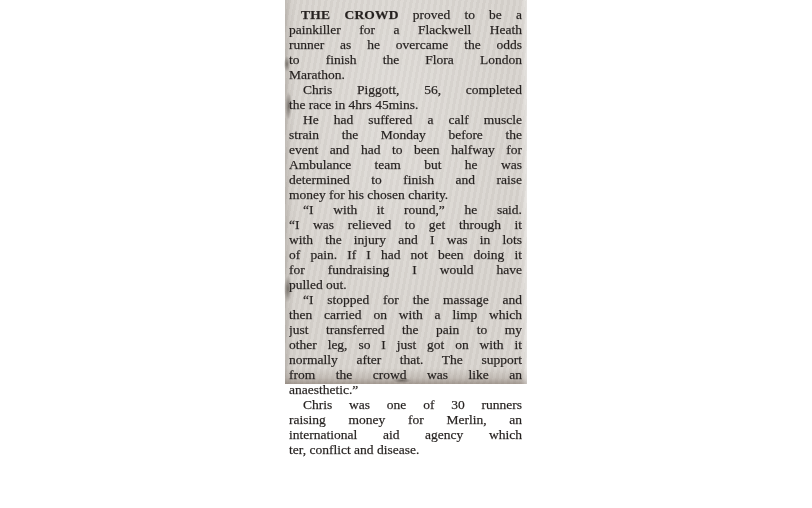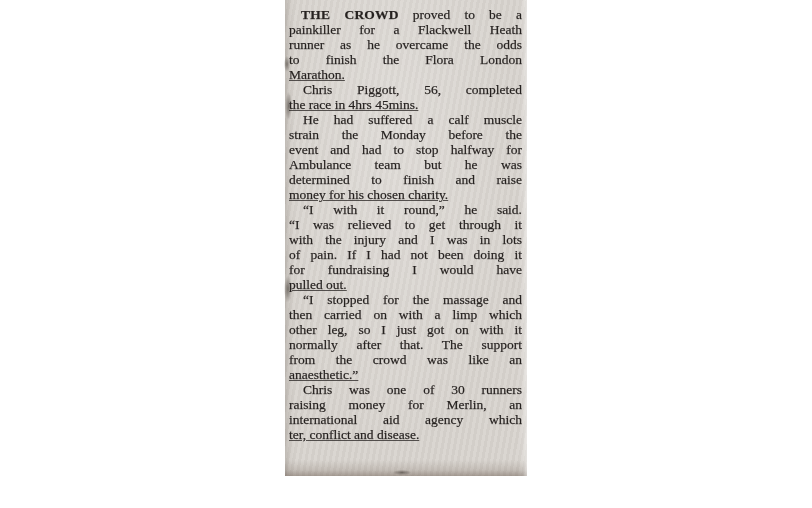--- a/index.html
+++ b/index.html
@@ -12,21 +12,21 @@
     background: #ffffff;
     overflow: hidden;
     position: relative;
     font-family: "Liberation Serif", "DejaVu Serif", serif;
   }
   .clipping {
     position: absolute;
     left: 285px;
     top: 0;
     width: 242px;
-    height: 476px;
+    height: 384px;
     background-color: #d8d4cf;
     background-image:
       linear-gradient(90deg, rgba(95,85,76,0.22), rgba(95,85,76,0.06) 5px, rgba(95,85,76,0) 10px),
       linear-gradient(270deg, rgba(255,255,255,0.45), rgba(255,255,255,0.12) 4px, rgba(255,255,255,0) 9px),
       linear-gradient(0deg, rgba(110,95,84,0.50), rgba(120,105,93,0.22) 6px, rgba(120,105,93,0) 16px),
       radial-gradient(ellipse at 45% 30%, rgba(255,255,255,0.18), rgba(255,255,255,0) 65%),
       repeating-linear-gradient(100deg, rgba(255,255,255,0.05) 0 3px, rgba(105,95,85,0.05) 3px 6px);
   }
   .article {
     position: absolute;
@@ -39,21 +39,20 @@
     line-height: 15px;
     height: 15px;
     overflow: hidden;
     color: #262220;
     -webkit-text-stroke: 0.25px rgba(38,34,32,0.75);
     text-align: justify;
     text-align-last: justify;
   }
   .line.last {
     text-align-last: left;
-    text-decoration: underline;
   }
   .line.indent {
     text-indent: 14px;
   }
   .line.indent-sm {
     text-indent: 12px;
   }
   .lead {
     font-weight: bold;
     letter-spacing: 0.2px;
@@ -89,38 +88,39 @@
     </div>
 
     <div class="para">
       <div class="line indent">Chris Piggott, 56, completed</div>
       <div class="line last">the race in 4hrs 45mins.</div>
     </div>
 
     <div class="para">
       <div class="line indent">He had suffered a calf muscle</div>
       <div class="line">strain the Monday before the</div>
-      <div class="line">event and had to stop halfway for</div>
+      <div class="line">event and had to been halfway for</div>
       <div class="line">Ambulance team but he was</div>
       <div class="line">determined to finish and raise</div>
       <div class="line last">money for his chosen charity.</div>
     </div>
 
     <div class="para">
       <div class="line indent">“I with it round,” he said.</div>
       <div class="line">“I was relieved to get through it</div>
       <div class="line">with the injury and I was in lots</div>
       <div class="line">of pain. If I had not been doing it</div>
       <div class="line">for fundraising I would have</div>
       <div class="line last">pulled out.</div>
     </div>
 
     <div class="para">
       <div class="line indent">“I stopped for the massage and</div>
       <div class="line">then carried on with a limp which</div>
+      <div class="line">just transferred the pain to my</div>
       <div class="line">other leg, so I just got on with it</div>
       <div class="line">normally after that. The support</div>
       <div class="line">from the crowd was like an</div>
       <div class="line last">anaesthetic.”</div>
     </div>
 
     <div class="para">
       <div class="line indent">Chris was one of 30 runners</div>
       <div class="line">raising money for Merlin, an</div>
       <div class="line">international aid agency which</div>

